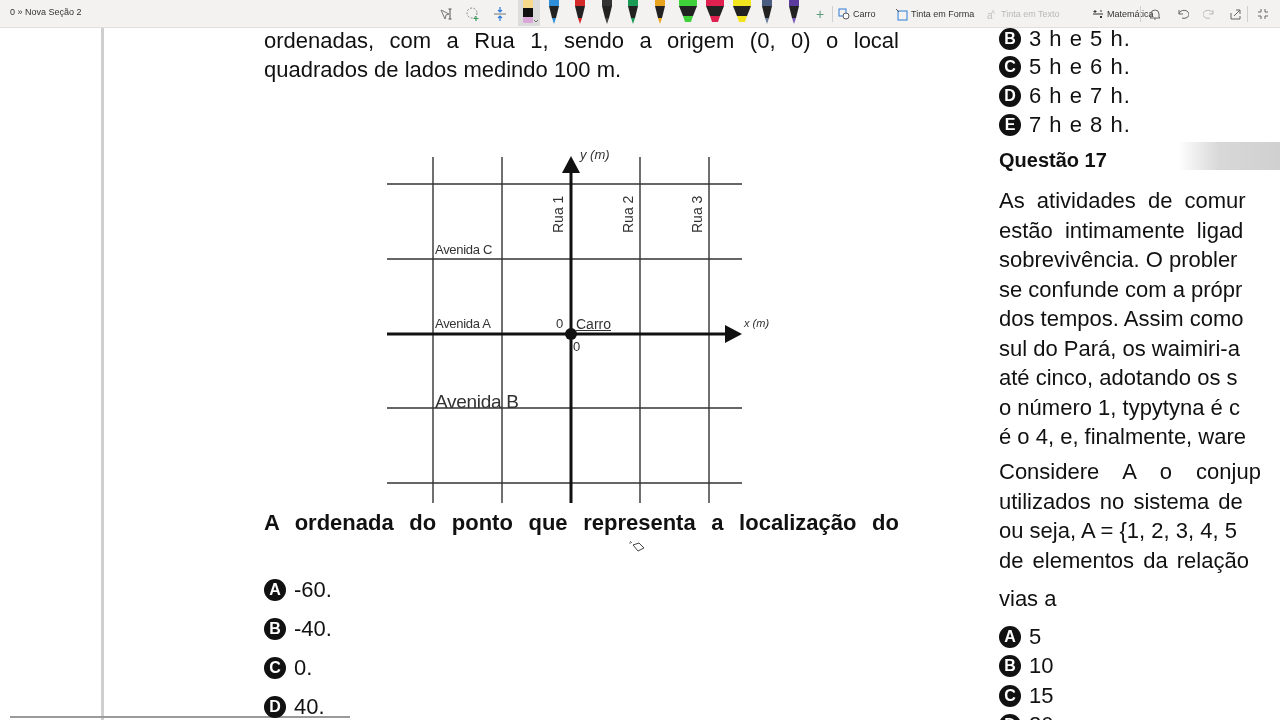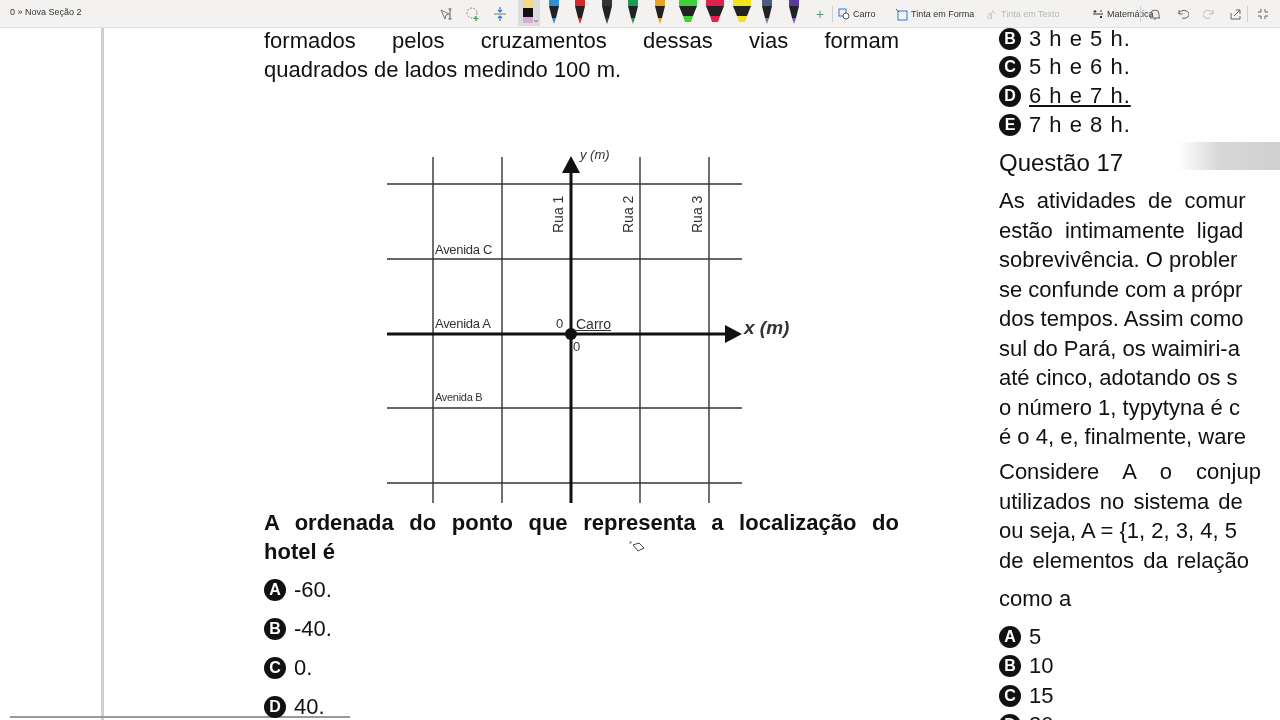--- a/index.html
+++ b/index.html
@@ -16,21 +16,21 @@
   .left-divider{position:absolute;left:101px;top:28px;width:3px;height:692px;background:#cfcfcf;}
   .bottom-line{position:absolute;left:10px;top:716px;width:340px;height:2px;background:#9a9a9a;}
   .page-text{position:absolute;font-family:"Liberation Sans",sans-serif;font-size:22px;line-height:29.2px;color:#111;}
   .para{position:absolute;left:264px;width:635px;text-align:justify;}
   .para .ln{display:block;height:29.2px;white-space:nowrap;}
   .para .ln.j{text-align:justify;text-align-last:justify;white-space:normal;}
   .opt{position:absolute;display:flex;align-items:center;gap:8px;font-size:22px;}
   .opt-letter{width:22px;height:22px;border-radius:50%;background:#111;color:#fff;font-weight:bold;font-size:16px;display:flex;align-items:center;justify-content:center;font-family:"Liberation Sans",sans-serif;}
   .r-para{position:absolute;left:999px;width:330px;font-size:22px;line-height:29.5px;}
   .r-para .ln{display:block;height:29.5px;white-space:nowrap;}
-  .q-title{position:absolute;left:999px;top:149px;font-size:24px;font-weight:normal;}
+  .q-title{position:absolute;left:999px;top:149px;font-size:20px;font-weight:bold;}
   .q-bar{position:absolute;left:1178px;top:142px;width:102px;height:28px;background:linear-gradient(to right,#ffffff,#d8d8d8 40%,#d0d0d0);}
   .figure{position:absolute;left:380px;top:145px;width:410px;height:360px;}
   .cursor{position:absolute;left:628px;top:540px;width:18px;height:14px;}
 </style>
 </head>
 <body>
 
 <div class="toolbar">
   <div class="breadcrumb">0 » Nova Seção 2</div>
 
@@ -188,21 +188,21 @@
         <path d="M4 1 V4 H1 M8 1 V4 H11 M4 11 V8 H1 M8 11 V8 H11" fill="none" stroke="#666" stroke-width="1"></path>
       </svg>
   </div>
 </div>
 
 <div class="left-pane"></div>
 <div class="left-divider"></div>
 <div class="bottom-line"></div>
 
 <div class="page-text para" style="top:26px;">
-  <span class="ln j">formados pelos cruzamentos dessas vias formam</span>
+  <span class="ln j">ordenadas, com a Rua 1, sendo a origem (0, 0) o local</span>
   <span class="ln">quadrados de lados medindo 100 m.</span>
 </div>
 
 <div class="figure">
   <svg width="410" height="360" viewBox="0 0 410 360">
 
     <g stroke="#333" stroke-width="1.4">
       <line x1="7" y1="39" x2="362" y2="39"></line>
       <line x1="7" y1="114" x2="362" y2="114"></line>
       <line x1="7" y1="263" x2="362" y2="263"></line>
@@ -214,35 +214,34 @@
       <line x1="329" y1="12" x2="329" y2="358"></line>
     </g>
 
     <line x1="191" y1="22" x2="191" y2="358" stroke="#111" stroke-width="3"></line>
     <line x1="7" y1="189" x2="350" y2="189" stroke="#111" stroke-width="3"></line>
     <polygon points="191,11 182,28 200,28" fill="#111"></polygon>
     <polygon points="362,189 345,180 345,198" fill="#111"></polygon>
     <circle cx="191" cy="189" r="6" fill="#111"></circle>
   </svg>
   <span style="position:absolute;left:200px;top:2px;font-size:13px;color:#333;"><i>y (m)</i></span>
-  <span style="position:absolute;left:364px;top:172px;font-size:19px;color:#333;font-weight:bold;"><i>x (m)</i></span>
+  <span style="position:absolute;left:364px;top:172px;font-size:11px;color:#333;"><i>x (m)</i></span>
   <span style="position:absolute;left:170px;top:43px;font-size:14px;color:#333;transform:rotate(-90deg);transform-origin:left top;top:88px;">Rua 1</span>
   <span style="position:absolute;left:240px;top:88px;font-size:14px;color:#333;transform:rotate(-90deg);transform-origin:left top;">Rua 2</span>
   <span style="position:absolute;left:309px;top:88px;font-size:14px;color:#333;transform:rotate(-90deg);transform-origin:left top;">Rua 3</span>
   <span style="position:absolute;left:55px;top:97px;font-size:13px;color:#333;letter-spacing:-0.3px;">Avenida C</span>
   <span style="position:absolute;left:55px;top:171px;font-size:13px;color:#333;letter-spacing:-0.3px;">Avenida A</span>
-  <span style="position:absolute;left:55px;top:246px;font-size:11px;color:#333;letter-spacing:-0.3px;">Avenida B</span>
+  <span style="position:absolute;left:55px;top:246px;font-size:19px;color:#333;letter-spacing:-0.3px;">Avenida B</span>
   <span style="position:absolute;left:176px;top:171px;font-size:13px;color:#333;">0</span>
   <span style="position:absolute;left:193px;top:194px;font-size:13px;color:#333;">0</span>
   <span style="position:absolute;left:196px;top:171px;font-size:14px;color:#333;text-decoration:underline;">Carro</span>
 </div>
 
 <div class="page-text para" style="top:508px;font-weight:bold;">
   <span class="ln j">A ordenada do ponto que representa a localização do</span>
-  <span class="ln">hotel é</span>
 </div>
 
 <div class="opt" style="left:264px;top:577px;">
   <span class="opt-letter">A</span>
   <span>-60.</span>
 </div>
 <div class="opt" style="left:264px;top:616px;">
   <span class="opt-letter">B</span>
   <span>-40.</span>
 </div>
@@ -265,21 +264,21 @@
 <div class="opt" style="left:999px;top:26px;">
   <span class="opt-letter">B</span>
   <span style="letter-spacing:1px;">3 h e 5 h.</span>
 </div>
 <div class="opt" style="left:999px;top:54px;">
   <span class="opt-letter">C</span>
   <span style="letter-spacing:1px;">5 h e 6 h.</span>
 </div>
 <div class="opt" style="left:999px;top:83px;">
   <span class="opt-letter">D</span>
-  <span style="letter-spacing:1px;text-decoration:underline;">6 h e 7 h.</span>
+  <span style="letter-spacing:1px;">6 h e 7 h.</span>
 </div>
 <div class="opt" style="left:999px;top:112px;">
   <span class="opt-letter">E</span>
   <span style="letter-spacing:1px;">7 h e 8 h.</span>
 </div>
 
 <div class="q-title">Questão 17</div>
 <div class="q-bar"></div>
 
 <div class="page-text r-para" style="top:186px;">
@@ -294,21 +293,21 @@
   <span class="ln">é o 4, e, finalmente, ware</span>
 </div>
 
 <div class="page-text r-para" style="top:457px;">
   <span class="ln" style="word-spacing:18px;">Considere A o conjup</span>
   <span class="ln" style="word-spacing:3px;">utilizados no sistema de</span>
   <span class="ln">ou seja, A = {1, 2, 3, 4, 5</span>
   <span class="ln" style="word-spacing:3px;">de elementos da relação</span>
 </div>
 
-<div class="page-text" style="left:999px;top:584px;">como a</div>
+<div class="page-text" style="left:999px;top:584px;">vias a</div>
 
 <div class="opt" style="left:999px;top:624px;">
   <span class="opt-letter">A</span>
   <span>5</span>
 </div>
 <div class="opt" style="left:999px;top:653px;">
   <span class="opt-letter">B</span>
   <span>10</span>
 </div>
 <div class="opt" style="left:999px;top:683px;">

